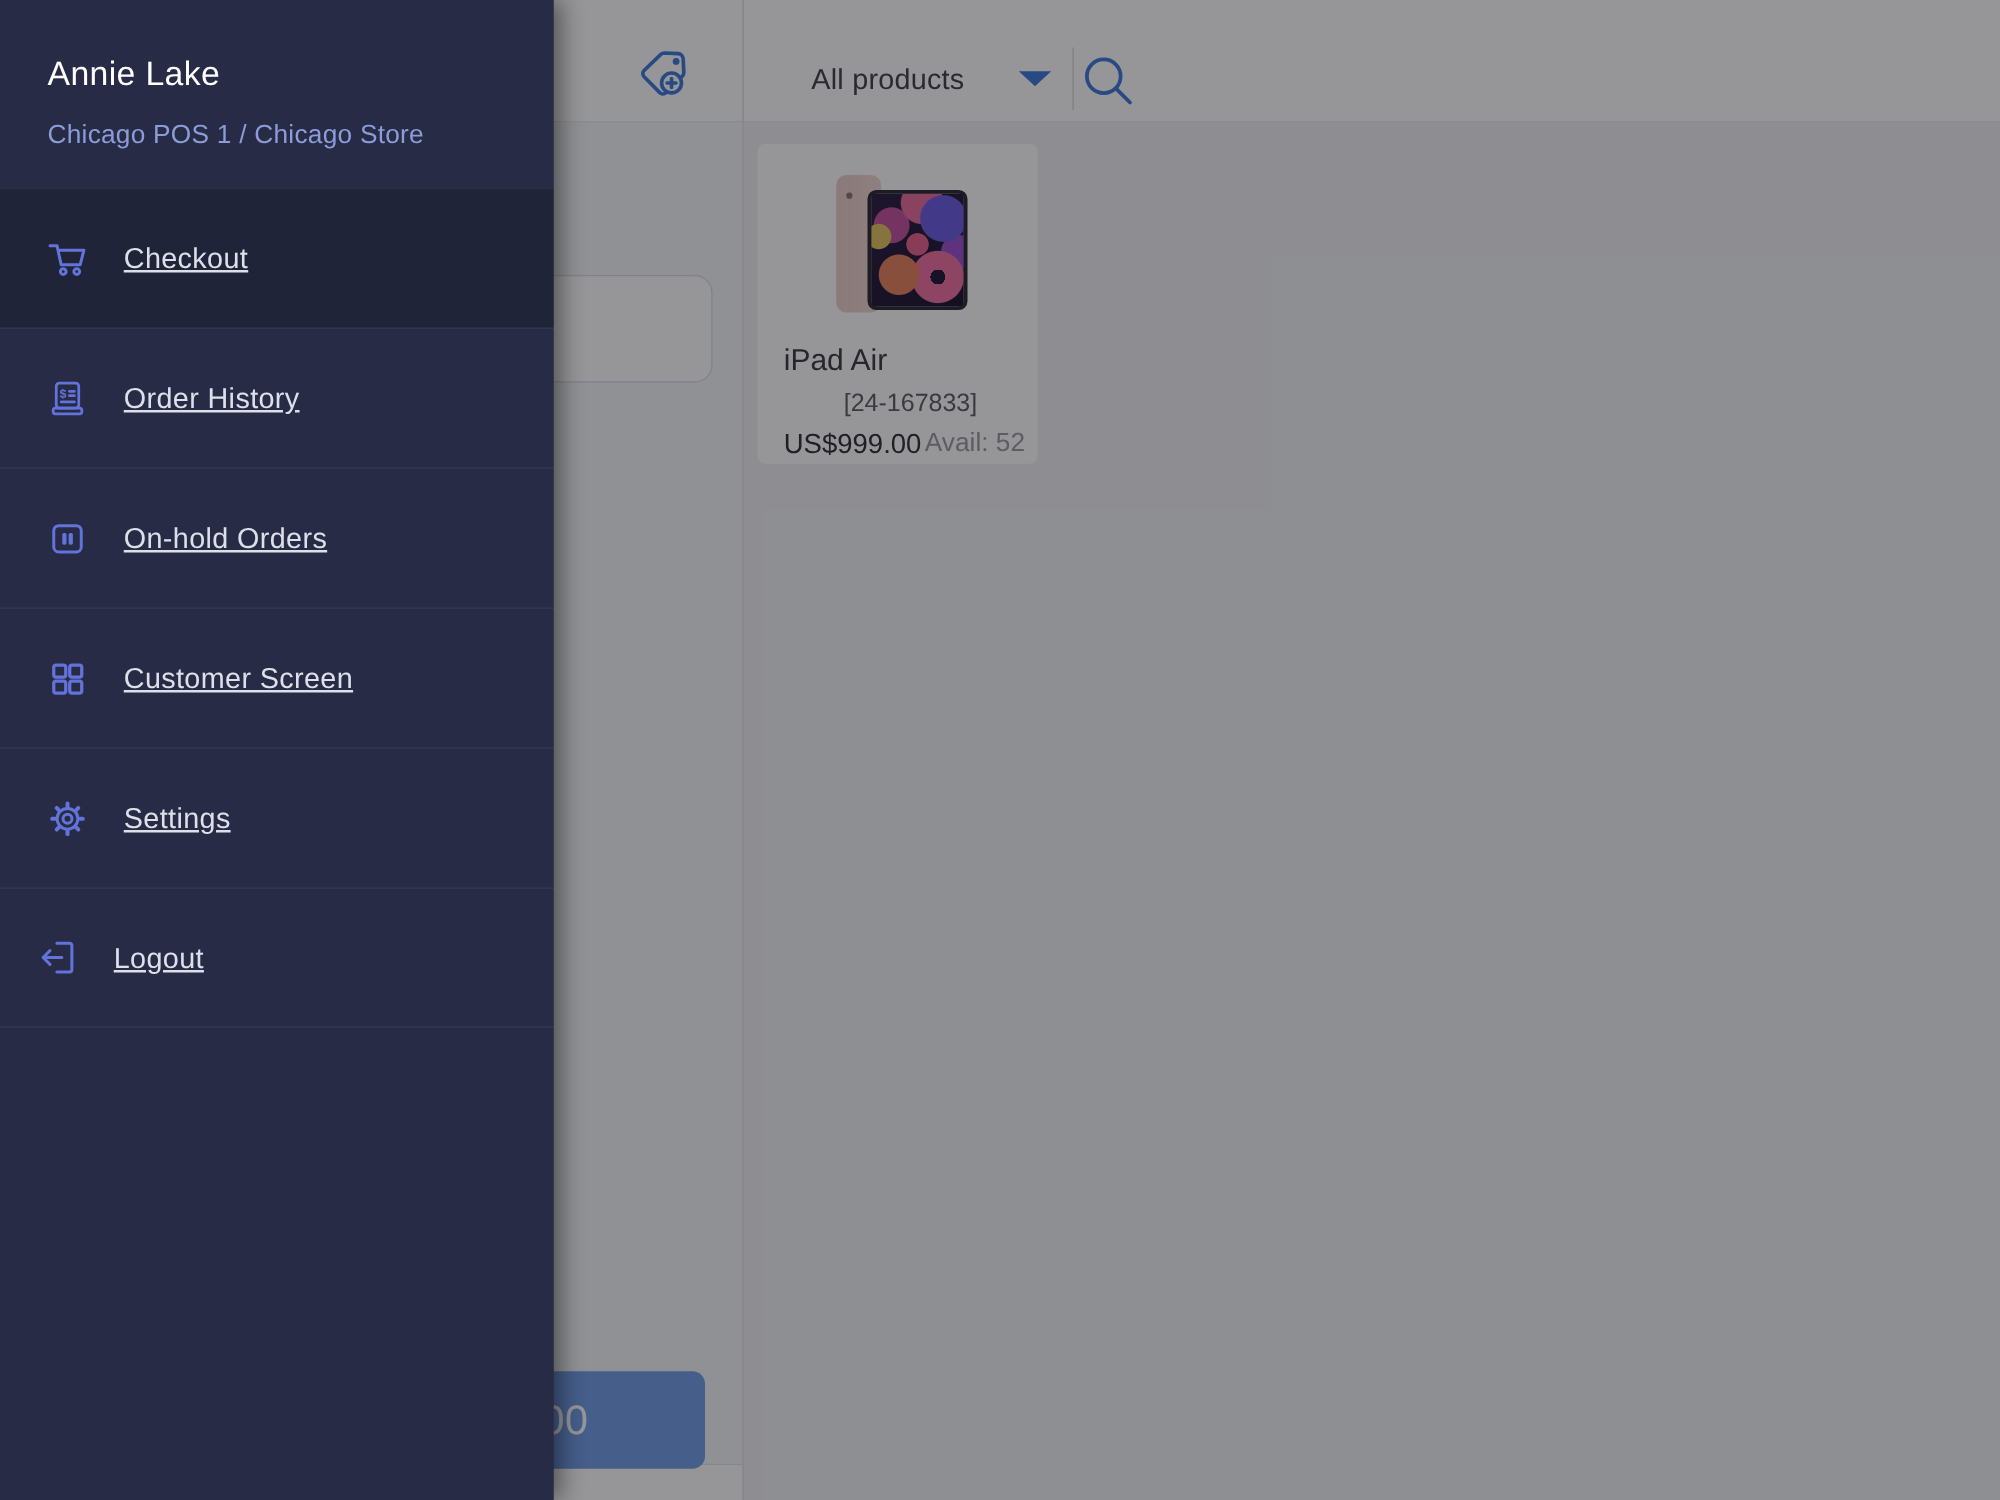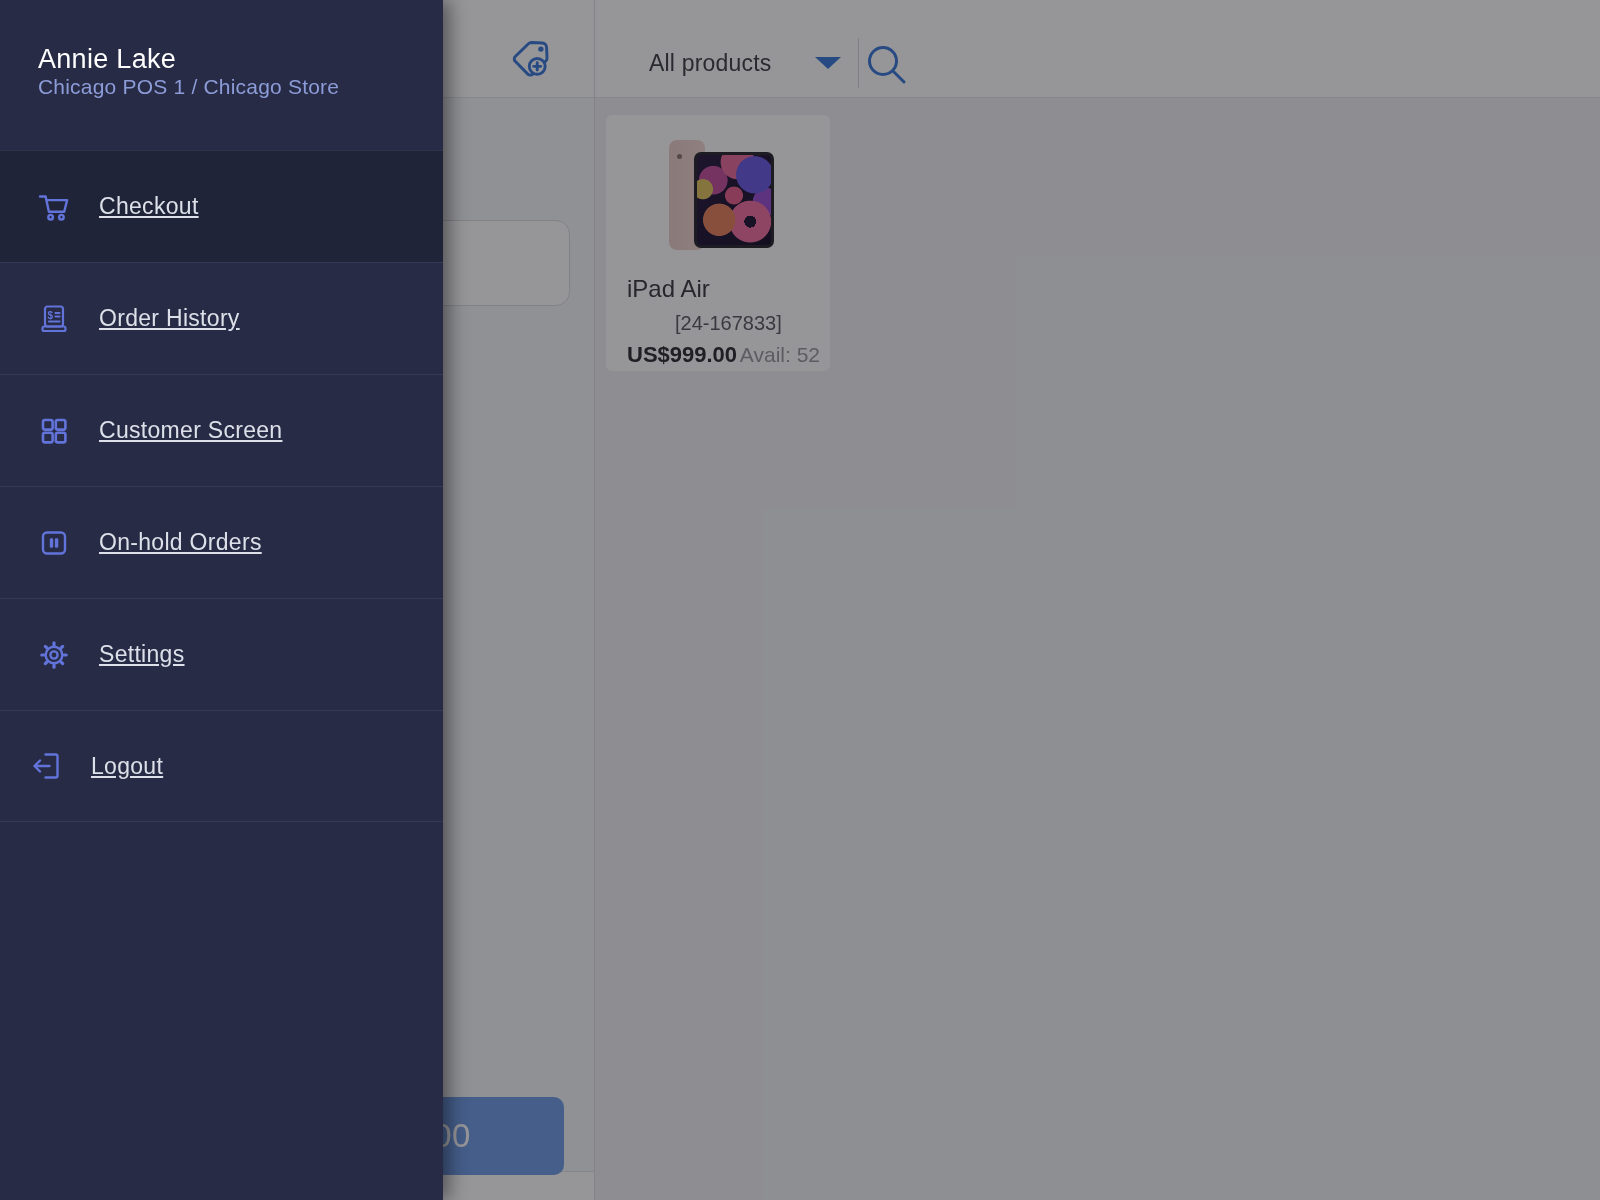--- a/index.html
+++ b/index.html
@@ -72,35 +72,35 @@
       radial-gradient(circle at 8% 38%,  #e0c35e 0 11%, rgba(0,0,0,0) 12%),
       radial-gradient(circle at 22% 28%, #c44f9e 0 16%, rgba(0,0,0,0) 17%),
       radial-gradient(circle at 30% 72%, #e8815c 0 19%, rgba(0,0,0,0) 20%),
       radial-gradient(circle at 72% 74%, #1d1433 0 7%, #ef6f9f 7% 24%, rgba(0,0,0,0) 25%),
       radial-gradient(circle at 94% 52%, #9a4fd0 0 16%, rgba(0,0,0,0) 17%),
       radial-gradient(circle at 50% 45%, #e85f8a 0 14%, rgba(0,0,0,0) 15%),
       linear-gradient(135deg, #2a1a40, #171028);
   }
   .p-name  { position:absolute; left:21px; top:160px; font-size:24px; color:#38383d; }
   .p-sku   { position:absolute; left:21px; top:197px; font-size:20px; color:#5a5a60;margin-left:48px; }
-  .p-price { position:absolute; left:21px; top:227px; font-size:22px; font-weight:bold; color:#2b2b30; }
+  .p-price { position:absolute; left:21px; top:227px; font-size:22px; font-weight:normal; color:#2b2b30; }
   .p-avail { position:absolute; right:10px; top:228px; font-size:21px; color:#98989d; }
 
   
   .overlay { position:absolute; inset:0; background:var(--overlay); z-index:5; }
 
   
   .sidebar {
     position:absolute; left:0; top:0; width:443px; height:1200px;
     background:var(--sidebar-bg); z-index:10;
     box-shadow: 6px 0 18px rgba(0,0,0,0.45);
   }
   .user-block { position:absolute; left:38px; top:44px; }
   .user-name  { font-size:27px; font-weight:400; color:#ffffff; letter-spacing:.3px; }
-  .user-store { font-size:21px; color:var(--sidebar-muted); letter-spacing:.2px; }
+  .user-store { margin-top:21px; font-size:21px; color:var(--sidebar-muted); letter-spacing:.2px; }
 
   .menu { position:absolute; left:0; top:150px; width:100%; }
   .menu-item {
     display:flex; align-items:center; height:112px; padding-left:36px;
     border-top:1px solid rgba(255,255,255,0.07); cursor:pointer;
   }
   .menu-item:last-child { border-bottom:1px solid rgba(255,255,255,0.07);padding-left:28px; }
   .menu-item.active { background:rgba(0,0,0,0.16); }
   .mi-icon { width:36px; height:36px; margin-right:27px; color:var(--sidebar-accent); flex:0 0 auto; }
   .mi-icon svg { display:block; }
@@ -203,39 +203,39 @@
             <rect x="6.5" y="25.5" width="23" height="4.5" rx="1.8"></rect>
             <text x="11.5" y="17.5" font-size="10" stroke="none" fill="currentColor" font-weight="bold" font-family="Liberation Sans, sans-serif">$</text>
             <path d="M19.5 12h4M19.5 15.5h4M13 20.5h10.5"></path>
           </svg>
         </span>
         <span class="mi-label">Order History</span>
       </div>
 
       <div class="menu-item">
         <span class="mi-icon">
+          <svg width="36" height="36" viewBox="0 0 36 36" fill="none" stroke="currentColor" stroke-width="2.4" stroke-linejoin="round">
+            <rect x="7" y="7.5" width="22" height="21" rx="4"></rect>
+            <rect x="13.8" y="13.3" width="3.4" height="9.4" rx="1.3" fill="currentColor" stroke="none"></rect>
+            <rect x="18.9" y="13.3" width="3.4" height="9.4" rx="1.3" fill="currentColor" stroke="none"></rect>
+          </svg>
+        </span>
+        <span class="mi-label">On-hold Orders</span>
+      </div>
+
+      <div class="menu-item">
+        <span class="mi-icon">
           <svg width="36" height="36" viewBox="0 0 36 36" fill="none" stroke="currentColor" stroke-width="2.6" stroke-linejoin="round">
             <rect x="7" y="7" width="9.6" height="9.6" rx="1.8"></rect>
             <rect x="19.8" y="7" width="9.6" height="9.6" rx="1.8"></rect>
             <rect x="7" y="19.8" width="9.6" height="9.6" rx="1.8"></rect>
             <rect x="19.8" y="19.8" width="9.6" height="9.6" rx="1.8"></rect>
           </svg>
         </span>
         <span class="mi-label">Customer Screen</span>
-      </div>
-
-      <div class="menu-item">
-        <span class="mi-icon">
-          <svg width="36" height="36" viewBox="0 0 36 36" fill="none" stroke="currentColor" stroke-width="2.4" stroke-linejoin="round">
-            <rect x="7" y="7.5" width="22" height="21" rx="4"></rect>
-            <rect x="13.8" y="13.3" width="3.4" height="9.4" rx="1.3" fill="currentColor" stroke="none"></rect>
-            <rect x="18.9" y="13.3" width="3.4" height="9.4" rx="1.3" fill="currentColor" stroke="none"></rect>
-          </svg>
-        </span>
-        <span class="mi-label">On-hold Orders</span>
       </div>
 
       <div class="menu-item">
         <span class="mi-icon">
           <svg width="36" height="36" viewBox="0 0 36 36" fill="none" stroke="currentColor" stroke-width="2.4">
             <g fill="currentColor" stroke="none">
               <rect x="16.4" y="4.2" width="3.2" height="5.5" rx="1.5"></rect>
               <rect x="16.4" y="4.2" width="3.2" height="5.5" rx="1.5" transform="rotate(45 18 18)"></rect>
               <rect x="16.4" y="4.2" width="3.2" height="5.5" rx="1.5" transform="rotate(90 18 18)"></rect>
               <rect x="16.4" y="4.2" width="3.2" height="5.5" rx="1.5" transform="rotate(135 18 18)"></rect>

